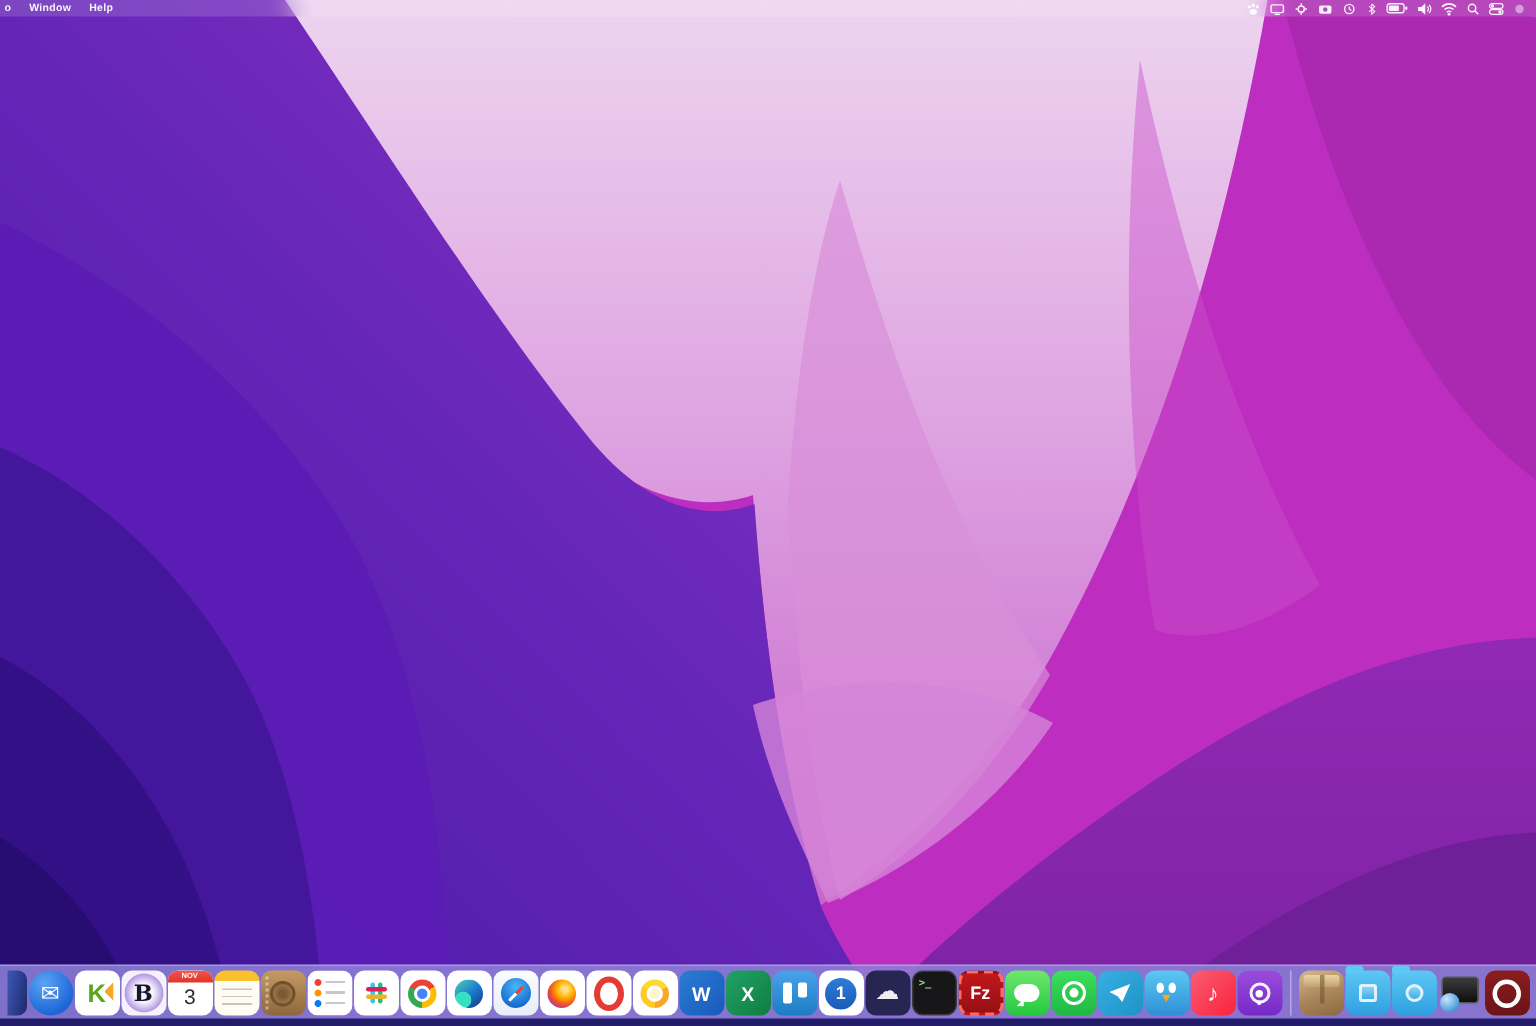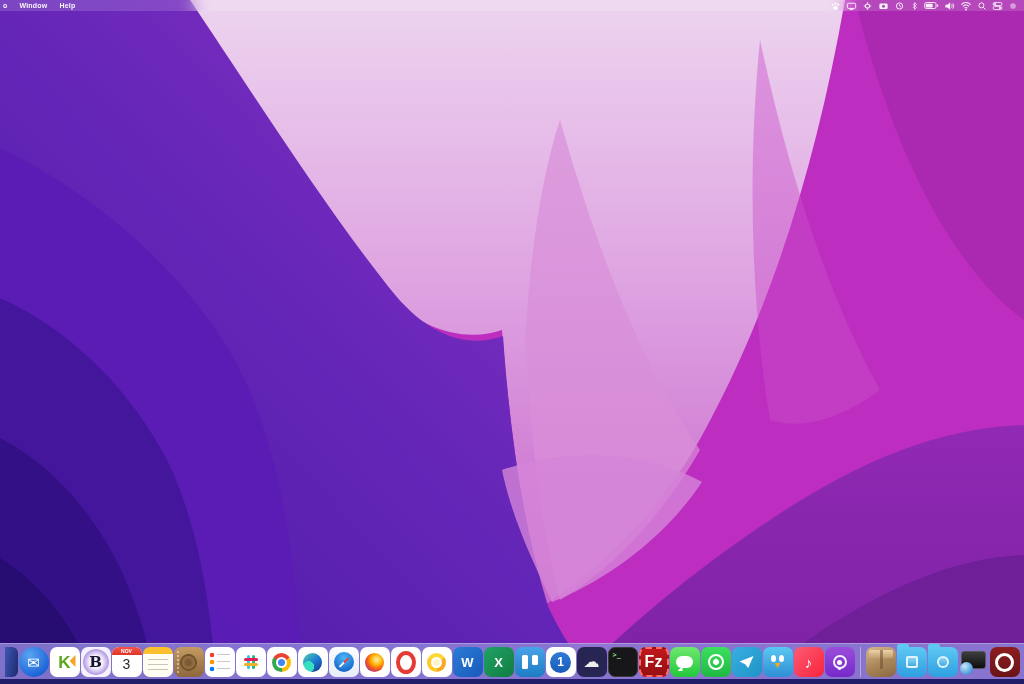--- a/index.html
+++ b/index.html
@@ -92,21 +92,21 @@
   .icon-onepassword{background:#fff}
   .icon-onepassword::before{content:"";position:absolute;width:21px;height:21px;border-radius:50%;
     background:linear-gradient(#2f7bd9,#1a5bb8)}
   .icon-onepassword .g{color:#fff;font-size:12px}
   .icon-cloudapp{background:#272652}
   .icon-cloudapp::before{content:"\2601";color:rgba(255,255,255,.92);font-size:16px;line-height:1}
   .icon-terminal{background:#17171a;border:1px solid #3a3a3e;box-sizing:border-box}
   .icon-terminal .g{position:absolute;top:4px;left:4px;font-family:"DejaVu Sans Mono",monospace;
     font-size:7px;color:#8be28b}
   .icon-filezilla{background:linear-gradient(#c0181c,#970f13);border:2px dashed #ff6b63;box-sizing:border-box}
-  .icon-filezilla .g{color:#fff;font-size:16px}
+  .icon-filezilla .g{color:#fff;font-size:12px}
   .icon-messages{background:linear-gradient(#6ee86e,#23c83d)}
   .icon-messages::before{content:"";width:17px;height:12px;background:#fff;border-radius:6px}
   .icon-messages::after{content:"";position:absolute;bottom:6px;left:8px;width:5px;height:5px;background:#fff;
     clip-path:polygon(0 100%,100% 0,100% 100%)}
   .icon-whatsapp{background:linear-gradient(#3ce05e,#1eb842)}
   .icon-whatsapp::before{content:"";width:16px;height:16px;border:2.5px solid #fff;border-radius:50%;box-sizing:border-box}
   .icon-whatsapp::after{content:"";position:absolute;width:6px;height:6px;background:#fff;
     border-radius:2px 50% 50% 50%;transform:rotate(45deg)}
   .icon-telegram{background:linear-gradient(135deg,#38aee3,#1e93c6)}
   .icon-telegram::before{content:"";width:14px;height:12px;background:#fff;

